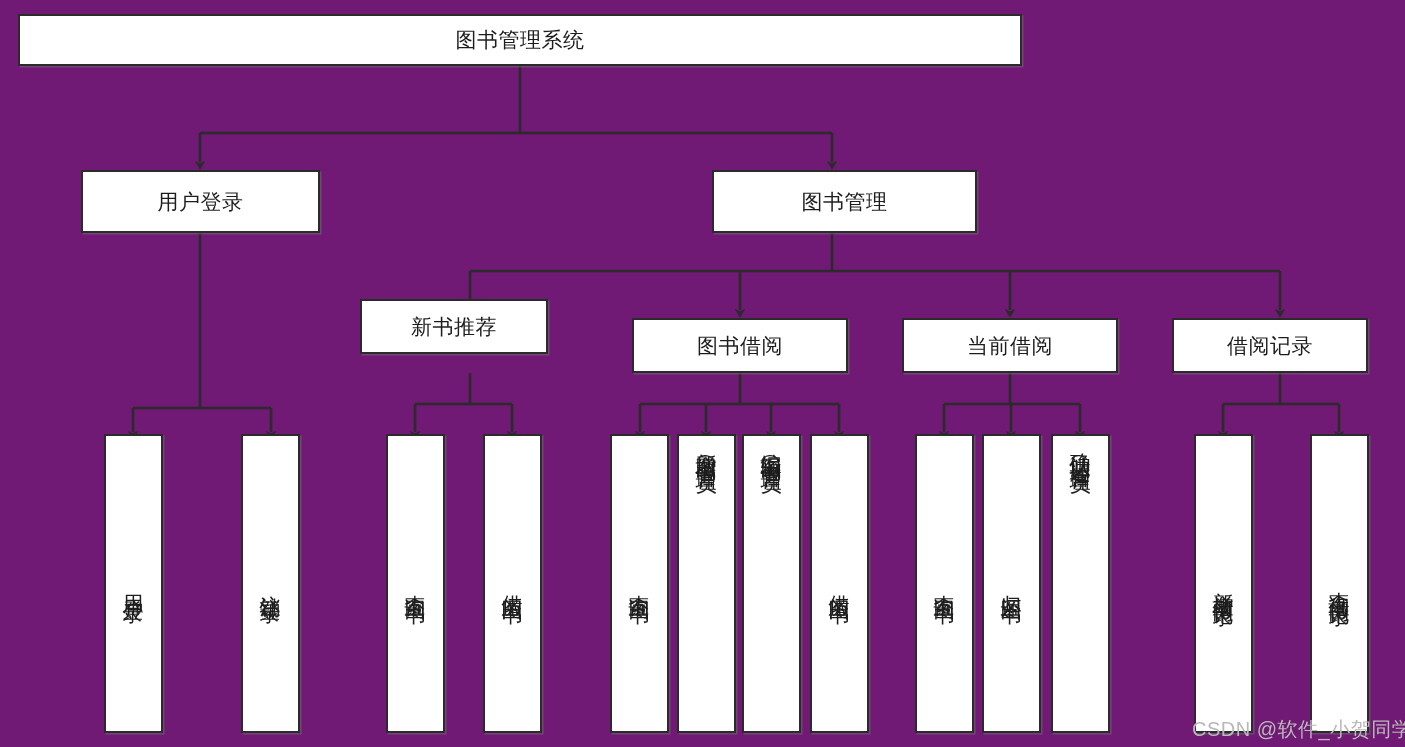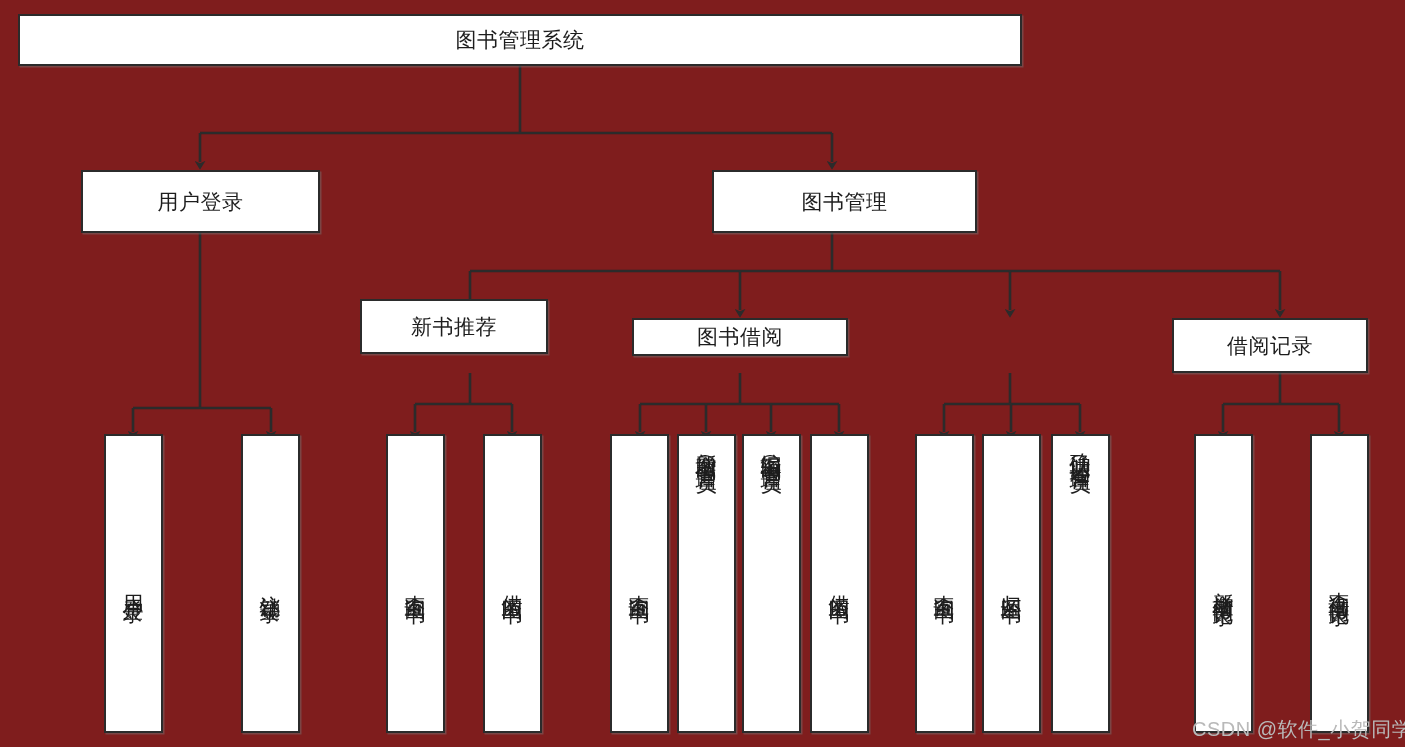--- a/index.html
+++ b/index.html
@@ -9,21 +9,21 @@
     background: #ffffff;
   }
   body {
     font-family: "Liberation Sans", "DejaVu Sans", sans-serif;
     color: #1a1a1a;
   }
   #diagram-root {
     position: relative;
     width: 1405px;
     height: 747px;
-    background: #7f1d1d;
+    background: #701a75;
     overflow: hidden;
   }
   svg#connectors {
     position: absolute;
     left: 0;
     top: 0;
     width: 1405px;
     height: 747px;
     pointer-events: none;
   }
@@ -140,22 +140,25 @@
   <div class="node h" style="left:81px; top:170px; width:239px; height:63px;">
     <span class="label">用户登录</span>
   </div>
   <div class="node h" style="left:712px; top:170px; width:265px; height:63px;">
     <span class="label">图书管理</span>
   </div>
 
   <div class="node h" style="left:360px; top:299px; width:188px; height:55px;">
     <span class="label">新书推荐</span>
   </div>
-  <div class="node h" style="left:632px; top:318px; width:216px; height:38px;">
+  <div class="node h" style="left:632px; top:318px; width:216px; height:55px;">
     <span class="label">图书借阅</span>
+  </div>
+  <div class="node h" style="left:902px; top:318px; width:216px; height:55px;">
+    <span class="label">当前借阅</span>
   </div>
   <div class="node h" style="left:1172px; top:318px; width:196px; height:55px;">
     <span class="label">借阅记录</span>
   </div>
 
   <div class="node v center" style="left:104px; top:434px; width:59px; height:299px;">
     <span class="label">用户登录</span>
   </div>
   <div class="node v center" style="left:241px; top:434px; width:59px; height:299px;">
     <span class="label">注销登录</span>

